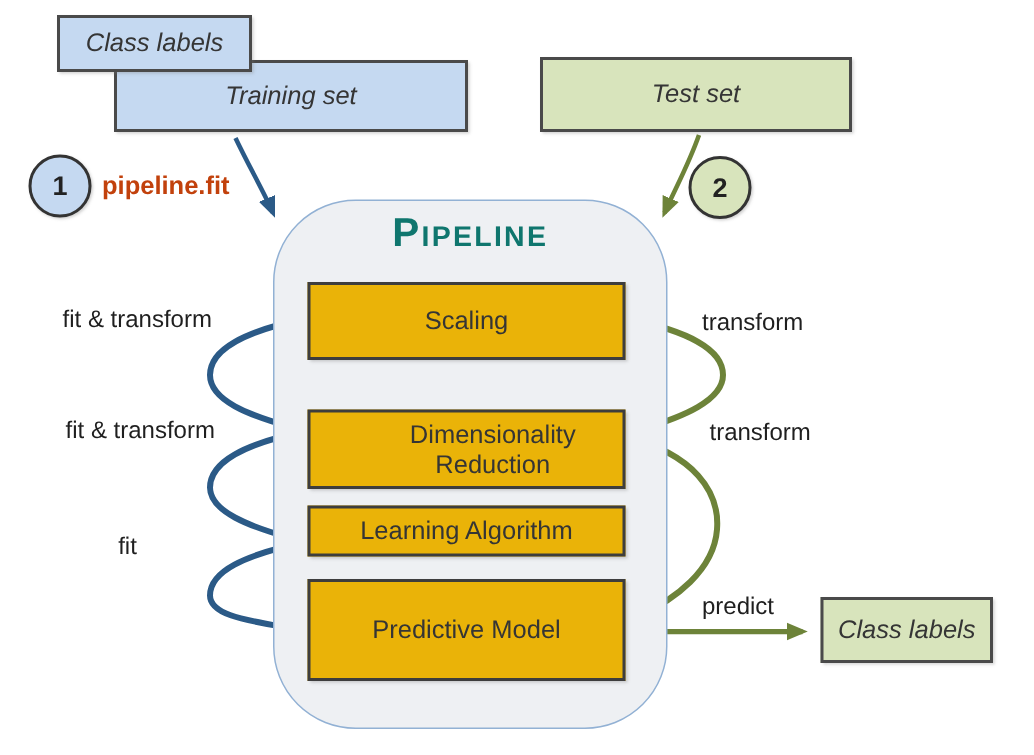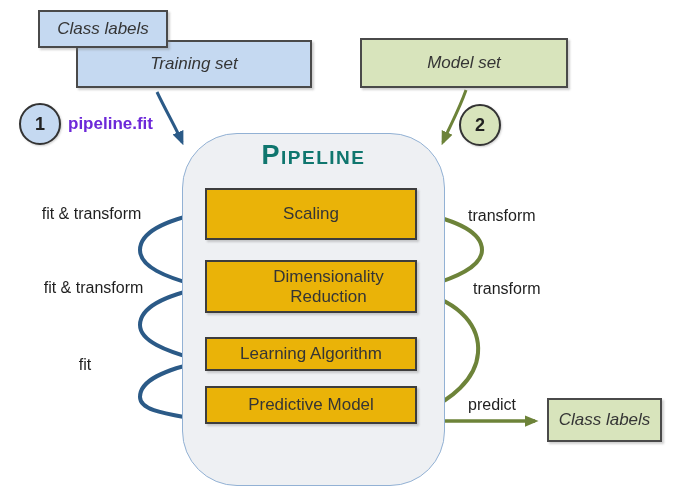--- a/index.html
+++ b/index.html
@@ -29,31 +29,31 @@
   }
   
   .stage{
     position:absolute;left:205px;width:212px;display:flex;align-items:center;justify-content:center;
     background:#eab308;border:2px solid #3d3d3d;box-sizing:border-box;
     font-size:17px;color:#353535;text-align:center;line-height:1.15;
     box-shadow:1.5px 1.5px 2px rgba(120,120,120,.35);
   }
   .stage span{display:inline-block;max-width:175px;}
   .s1{top:188px;height:52px;}
-  .s2{top:260px;height:53px;padding-left:35px;}
+  .s2{top:273px;height:53px;padding-left:35px;}
   .s3{top:337px;height:34px;}
-  .s4{top:386px;height:38px;}
+  .s4{top:386px;height:68px;}
   
   .step-circle{
     position:absolute;width:42px;height:42px;border-radius:50%;
     border:2.5px solid #333333;display:flex;align-items:center;justify-content:center;
     font-size:18px;font-weight:bold;color:#222;box-sizing:border-box;
     box-shadow:1px 1px 2px rgba(120,120,120,.35);
   }
-  .step-label{position:absolute;font-size:17px;font-weight:600;color:#6d28d9;white-space:nowrap;}
+  .step-label{position:absolute;font-size:17px;font-weight:600;color:#c2410c;white-space:nowrap;}
   
   .edge-label{position:absolute;font-size:16px;color:#1f1f1f;white-space:nowrap;}
   .edge-label.right-align{text-align:center;}
   svg.arrows{position:absolute;left:0;top:0;pointer-events:none;}
 </style>
 </head>
 <body>
 
 <div class="canvas">
 
@@ -82,21 +82,21 @@
   </svg>
 
   <div class="node blue" style="left:76px;top:40px;width:236px;height:48px;z-index:1;">
     <span>Training set</span>
   </div>
   <div class="node blue" style="left:38px;top:10px;width:130px;height:38px;z-index:2;">
     <span>Class labels</span>
   </div>
 
   <div class="node green" style="left:360px;top:38px;width:208px;height:50px;">
-    <span>Model set</span>
+    <span>Test set</span>
   </div>
 
   <div class="step-circle" style="left:19px;top:103px;background:#c5d9f1;">
     <span>1</span>
   </div>
   <div class="step-label" style="left:68px;top:114px;">pipeline.fit</div>
 
   <div class="step-circle" style="left:459px;top:104px;background:#d8e4bc;">
     <span>2</span>
   </div>

